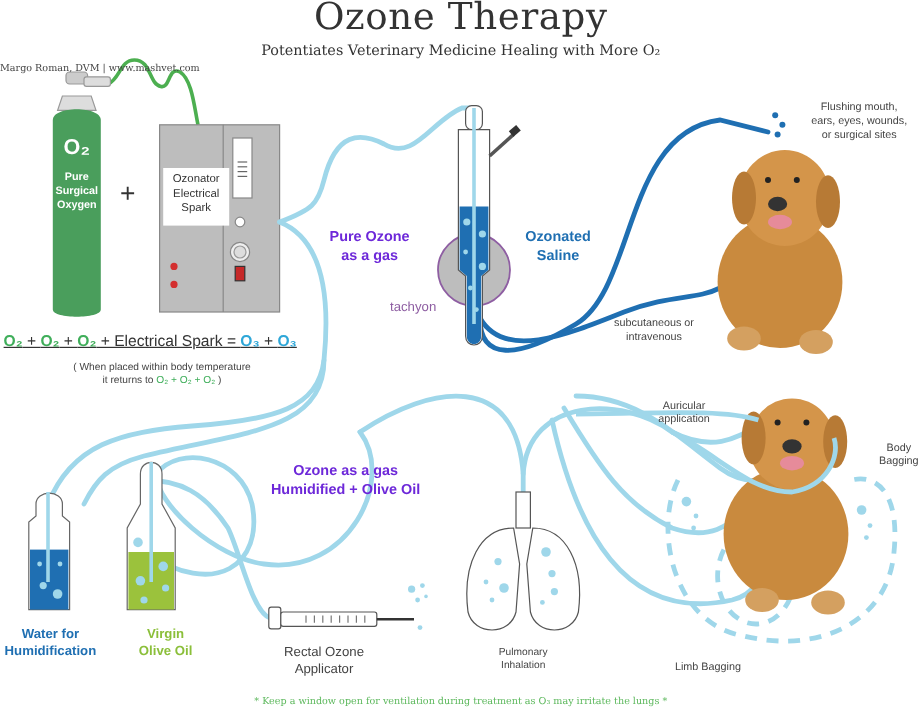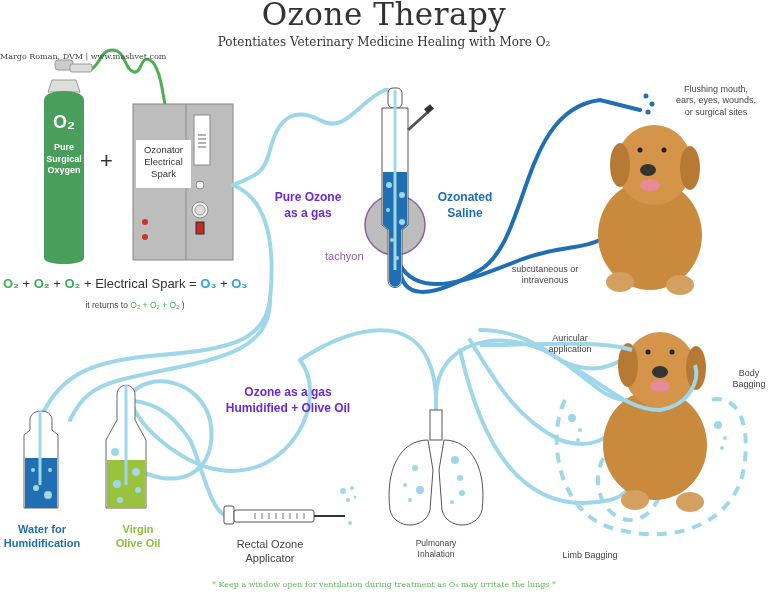--- a/index.html
+++ b/index.html
@@ -212,24 +212,25 @@
 </div>
 
 <div class="abs" style="left:100px;top:148px;font-size:22px;color:#333;">+</div>
 
 <div class="abs lbl" style="left:136px;top:144px;width:55px;font-size:9.5px;color:#333;">
   <div>Ozonator</div>
   <div>Electrical</div>
   <div>Spark</div>
 </div>
 
-<div class="abs eq" style="left:3px;top:276px;width:270px;">
+<div class="abs eq" style="left:3px;top:276px;width:270px;text-decoration:underline;">
   <span class="g">O₂</span><span> + </span><span class="g">O₂</span><span> + </span><span class="g">O₂</span><span> + Electrical Spark = </span><span class="b">O₃</span><span> + </span><span class="b">O₃</span>
 </div>
 <div class="abs note" style="left:20px;top:300px;width:230px;">
+  <div>( When placed within body temperature</div>
   <div><span>it returns to </span><span class="g">O₂ + O₂ + O₂</span><span> )</span></div>
 </div>
 
 <div class="abs blue-lbl" style="left:268px;top:190px;width:80px;">
   <div>Pure Ozone</div>
   <div>as a gas</div>
 </div>
 <div class="abs dblue-lbl" style="left:430px;top:190px;width:70px;">
   <div>Ozonated</div>
   <div>Saline</div>

